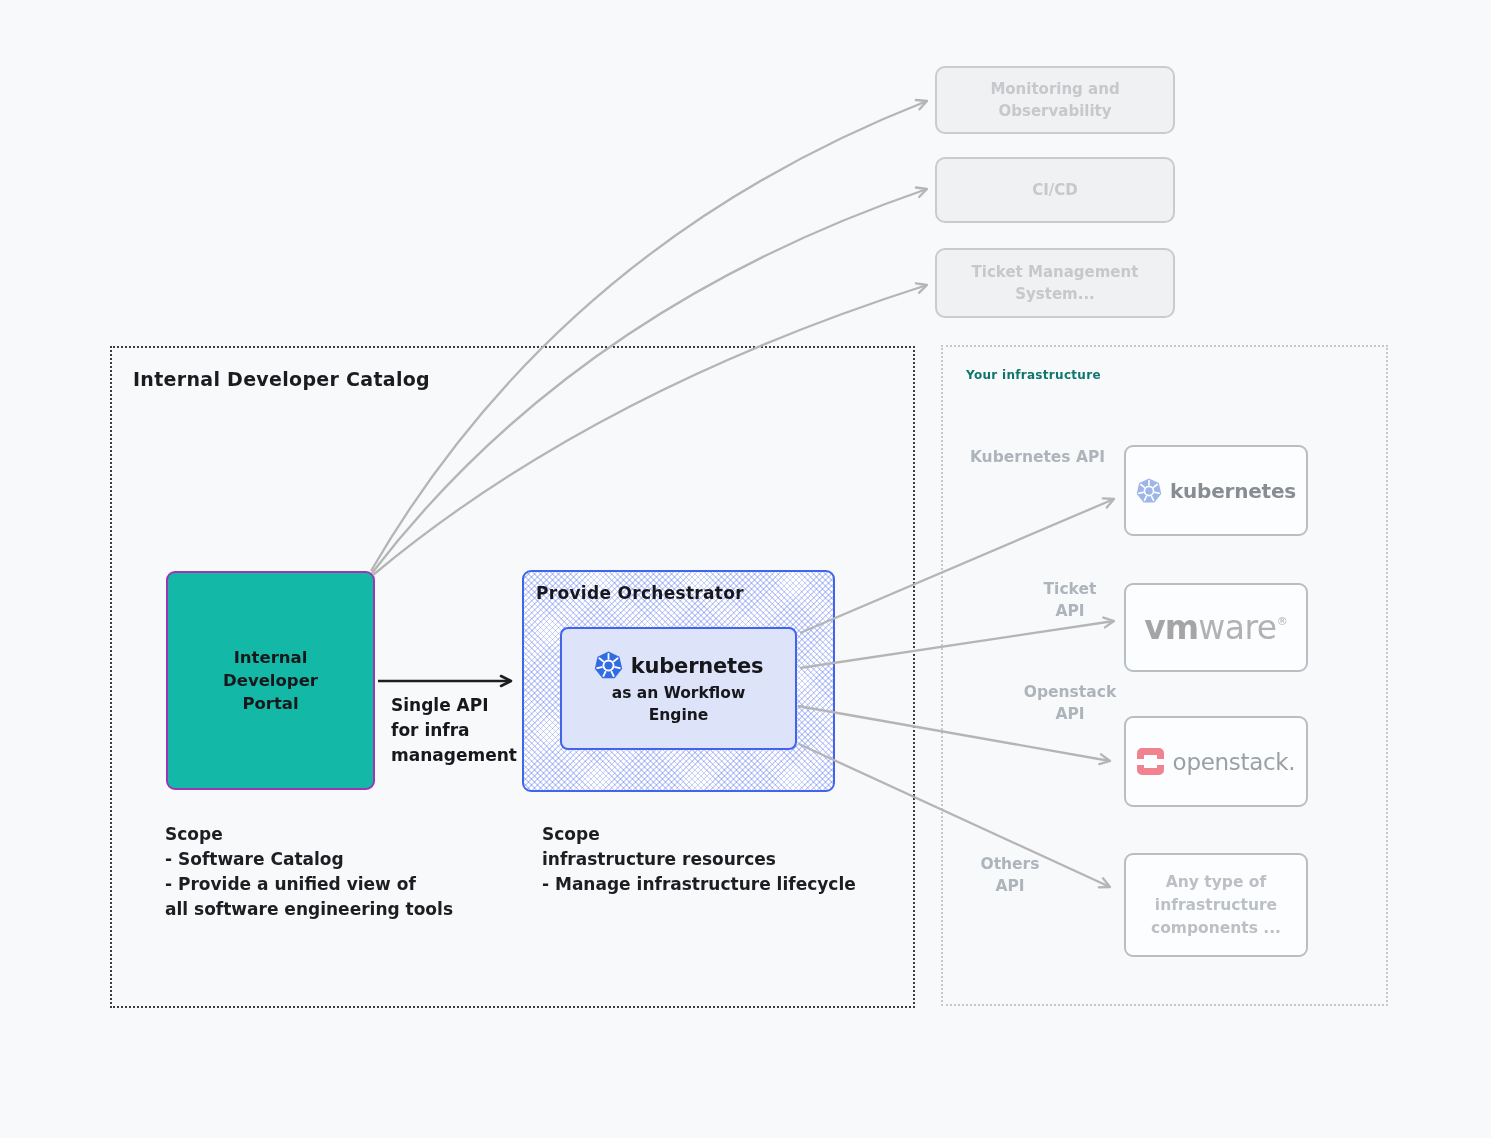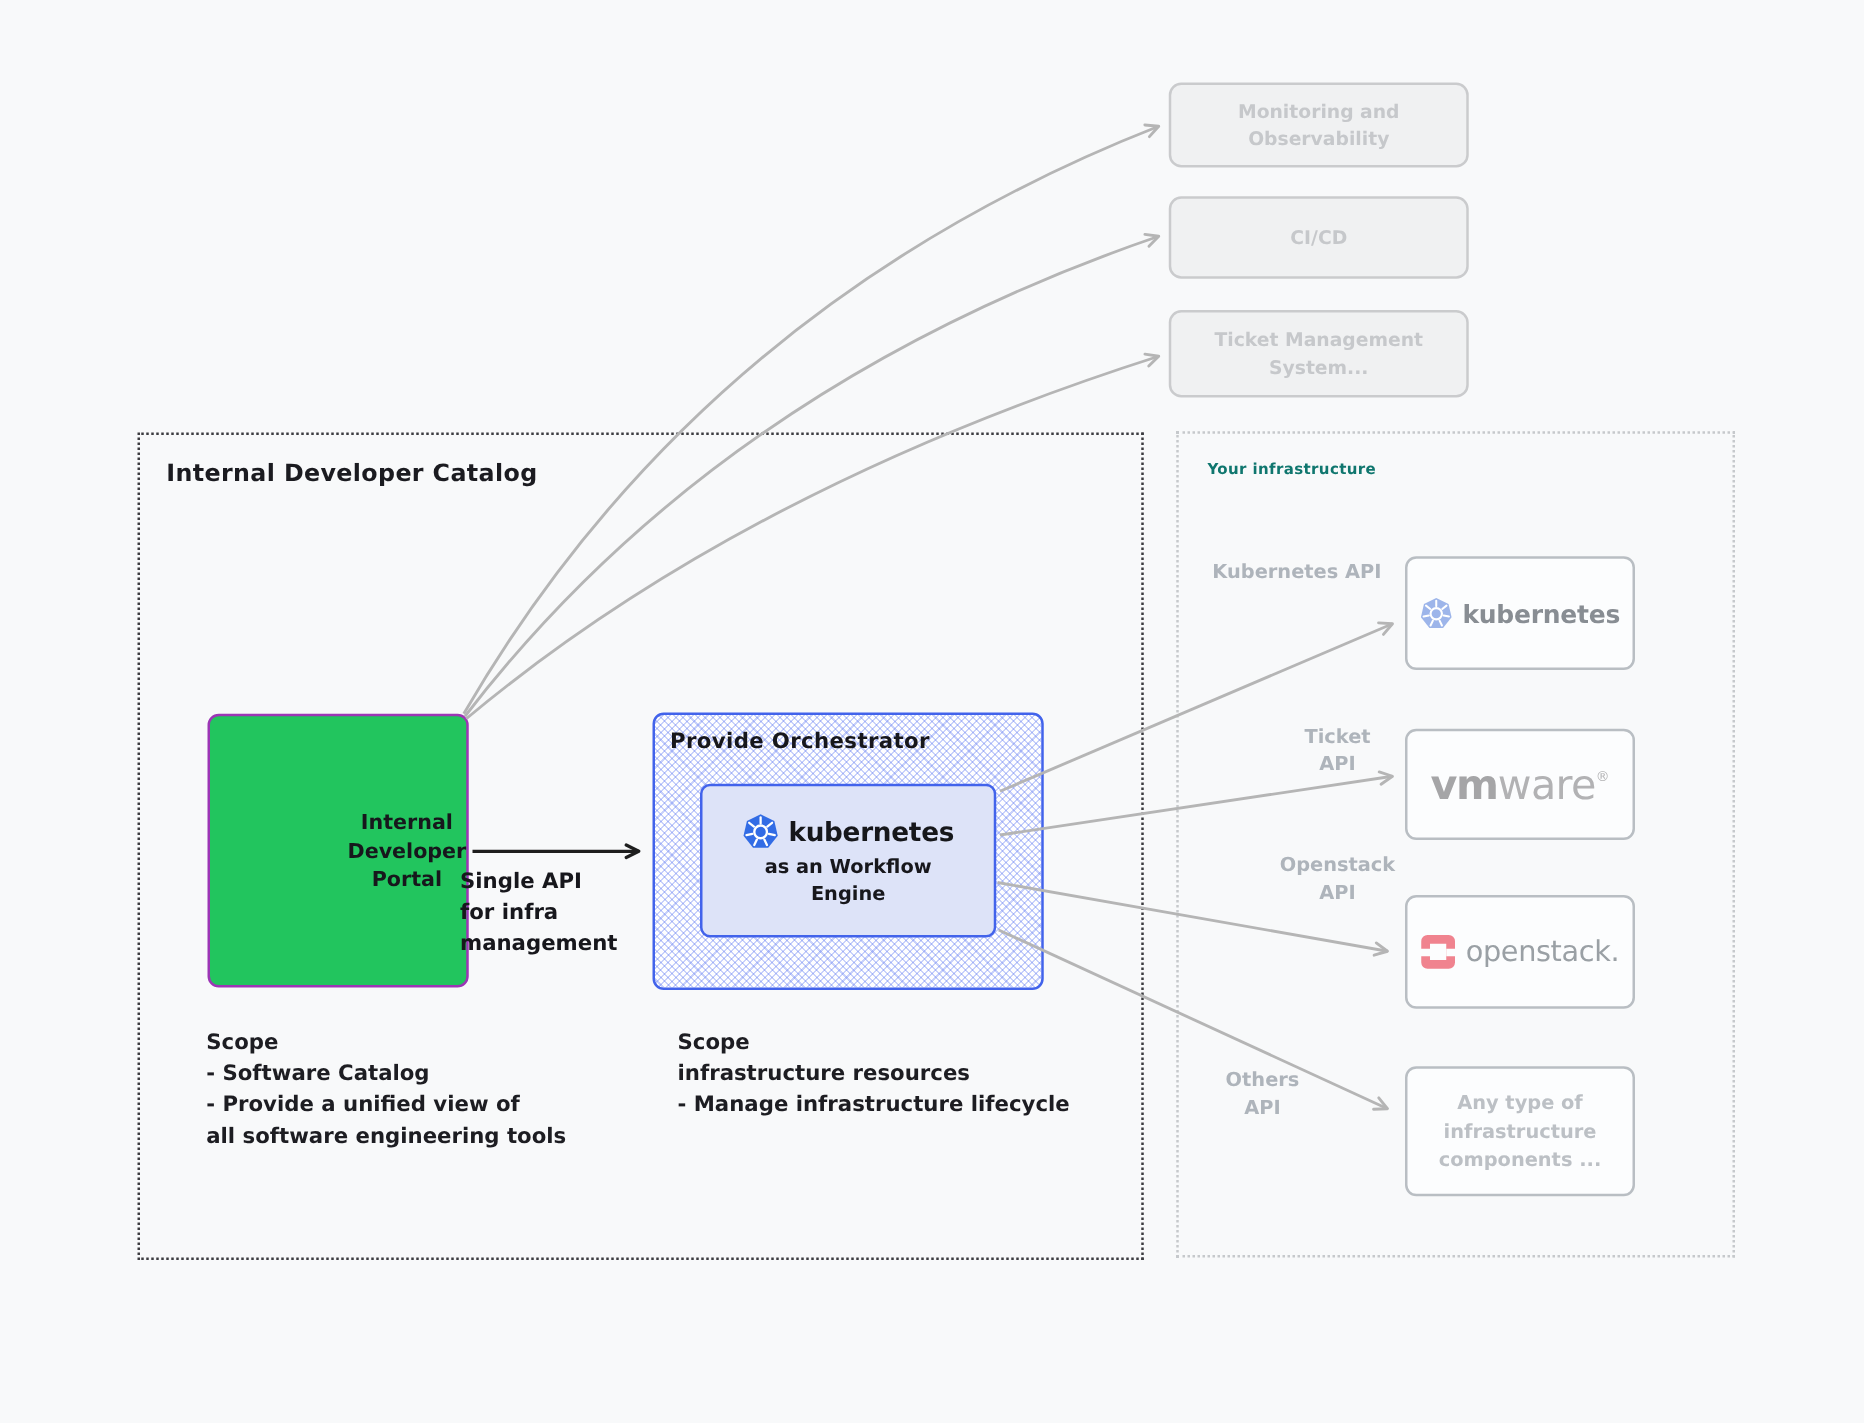--- a/index.html
+++ b/index.html
@@ -31,32 +31,32 @@
     border:2.2px dotted #3c3c40;
   }
   .idp-title {
     left:133px; top:368px;
     font-size:19px; font-weight:700; color:#1b1b20; letter-spacing:.3px;
   }
 
   
   .portal-box {
     left:166px; top:571px; width:209px; height:219px;
-    background:#22c55e;
+    background:#14b8a6;
     border:2.6px solid #9c36b5;
     border-radius:9px;
-    display:flex; align-items:center; justify-content:flex-end;
+    display:flex; align-items:center; justify-content:center;
   }
   .portal-label {
     font-size:16.5px; font-weight:700; color:#17171c;
     line-height:23px; text-align:center;
   }
 
   .api-arrow-label {
-    left:368px; top:693px; width:170px;
+    left:391px; top:693px; width:170px;
     font-size:17px; font-weight:700; color:#17171c; line-height:25px;
   }
 
   
   .orch-box {
     left:522px; top:570px; width:313px; height:222px;
     border:2.6px solid #4263eb;
     border-radius:9px;
     background-color:#fefeff;
     background-image:

